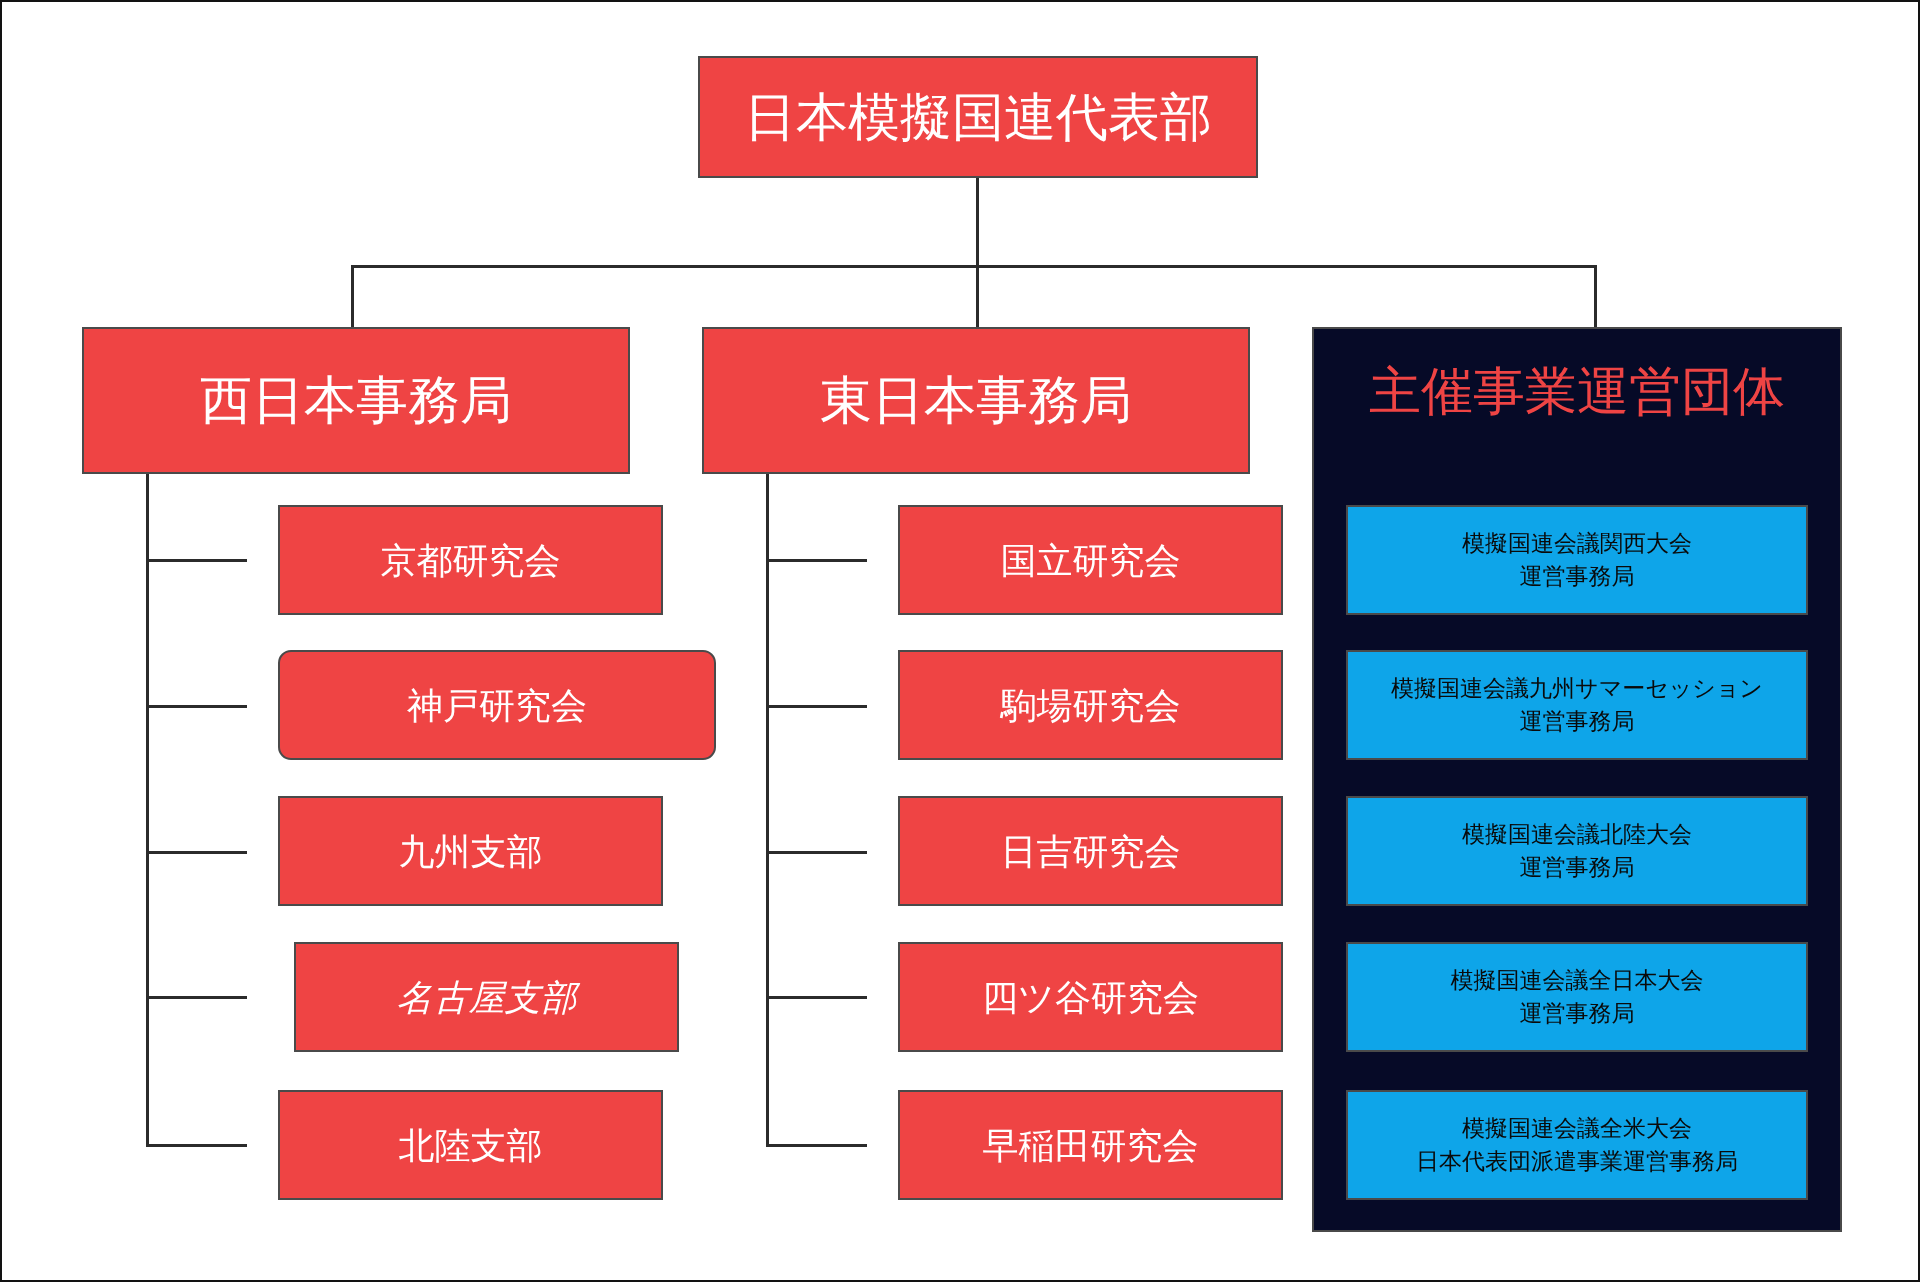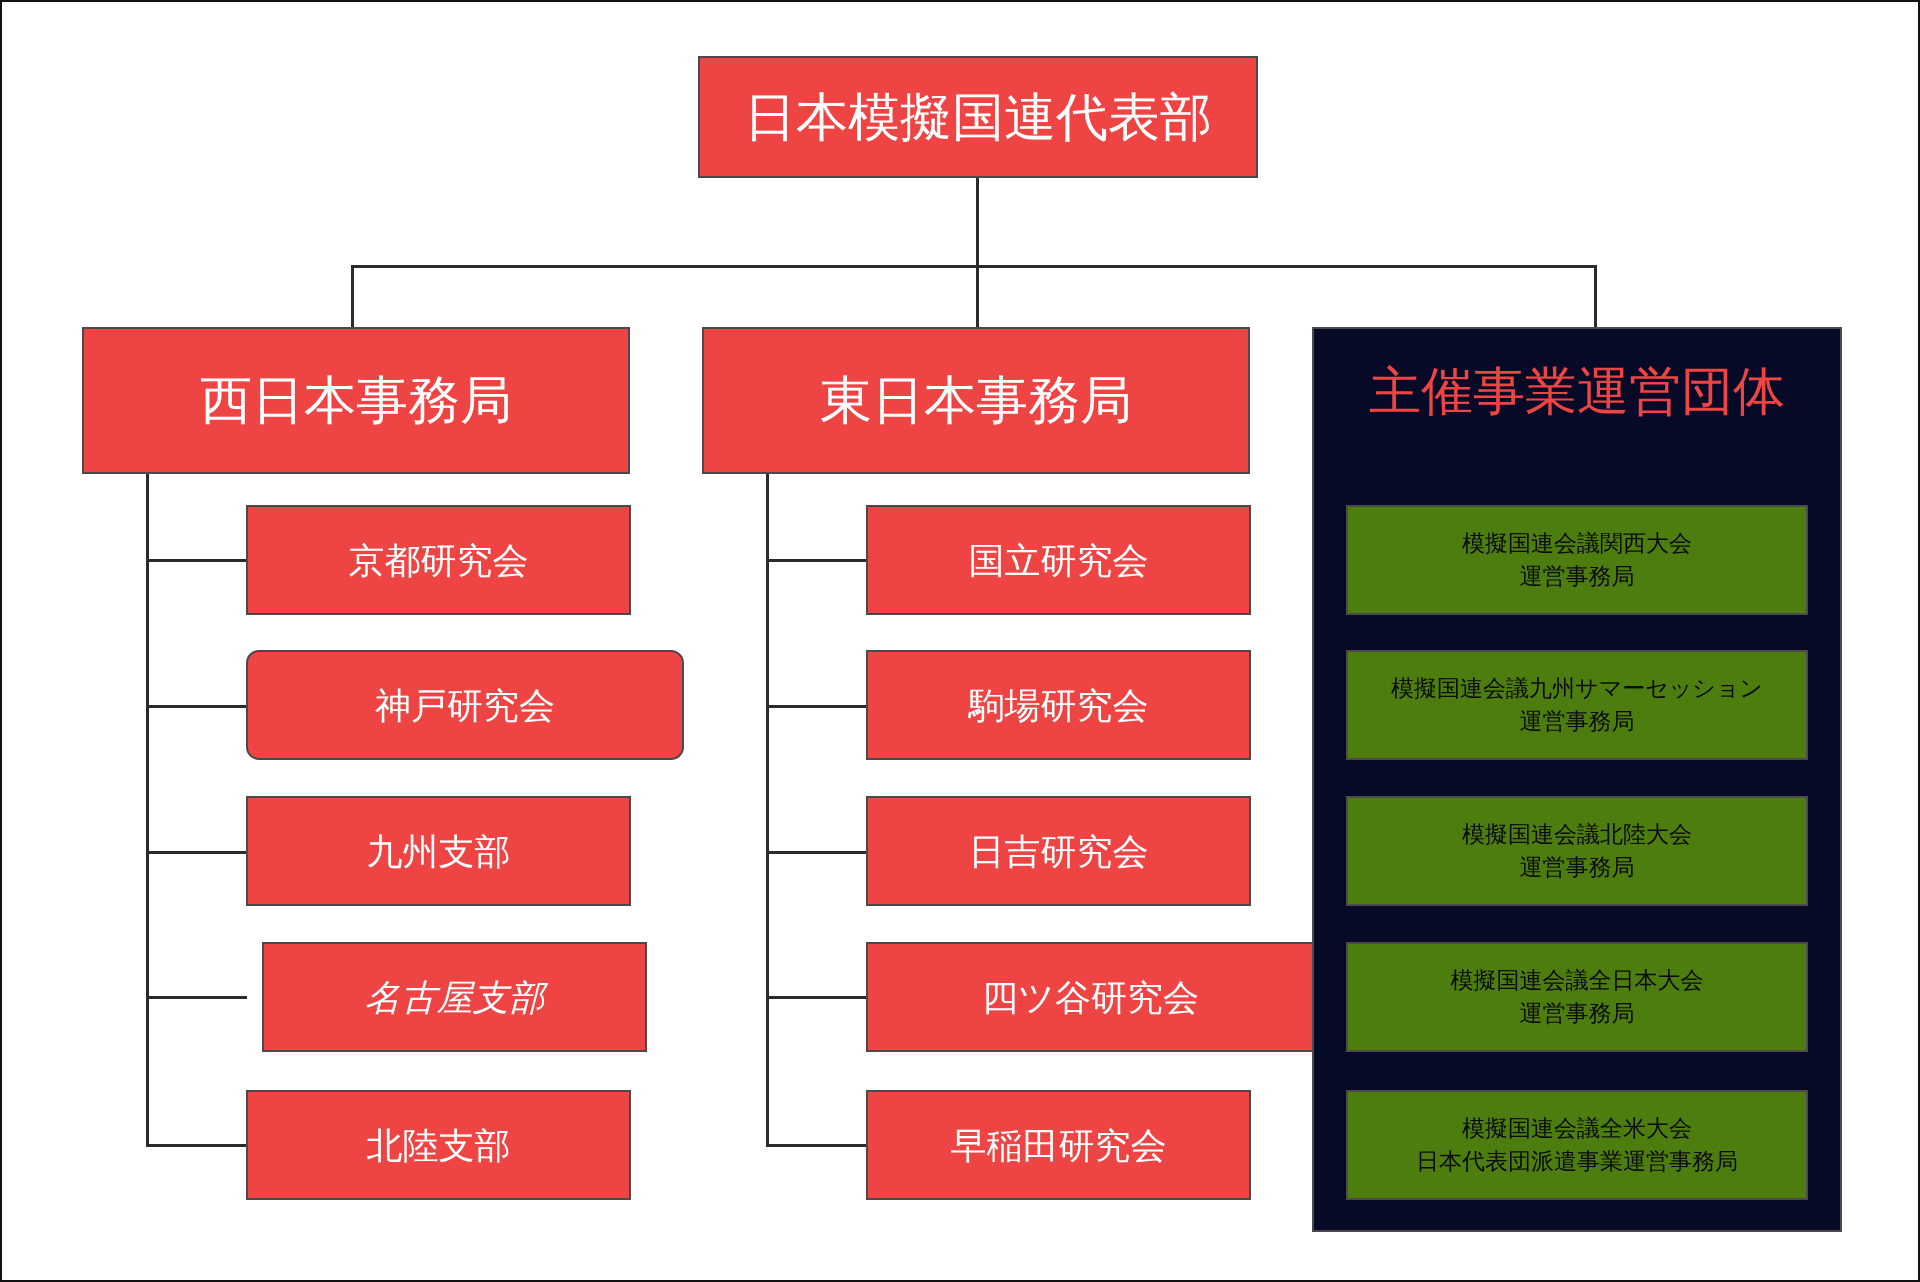--- a/index.html
+++ b/index.html
@@ -30,42 +30,42 @@
     display: flex;
     align-items: center;
     justify-content: center;
     text-align: center;
     line-height: 1.25;
     white-space: nowrap;
   }
 
   .root-box       { font-size: 52px; }
   .division-box   { font-size: 52px; }
-  .leaf-box       { font-size: 36px; }
+  .leaf-box       { font-size: 36px; margin-left: 32px; }
 
   
   .panel {
     position: absolute;
     box-sizing: border-box;
     background: #060A27;
     border: 2px solid #4a4a4a;
   }
   .panel-title {
     position: absolute;
     left: 0;
     right: 4px;
     color: #ef4444;
     font-size: 52px;
     text-align: center;
     white-space: nowrap;
   }
   .white-box {
     position: absolute;
     box-sizing: border-box;
-    background: #4d7c0f;
+    background: #0ea5e9;
     border: 2px solid #4a4a4a;
     color: #0a0a0a;
     display: flex;
     flex-direction: column;
     align-items: center;
     justify-content: center;
     text-align: center;
     font-size: 23px;
     line-height: 1.0;
   }
@@ -138,21 +138,21 @@
 
   <div class="nodebox leaf-box" style="left:864px; top:503px; width:385px; height:110px;align-items:center;">
     <span>国立研究会</span>
   </div>
   <div class="nodebox leaf-box" style="left:864px; top:648px; width:385px; height:110px;">
     <span>駒場研究会</span>
   </div>
   <div class="nodebox leaf-box" style="left:864px; top:794px; width:385px; height:110px;">
     <span>日吉研究会</span>
   </div>
-  <div class="nodebox leaf-box" style="left:864px; top:940px; width:449px; height:110px;">
+  <div class="nodebox leaf-box" style="left:864px; top:940px; width:385px; height:110px;">
     <span>四ツ谷研究会</span>
   </div>
   <div class="nodebox leaf-box" style="left:864px; top:1088px; width:385px; height:110px;">
     <span>早稲田研究会</span>
   </div>
 
   <div class="panel" style="left:1310px; top:325px; width:530px; height:905px;">
   </div>
   <div class="panel-title" style="left:1310px; top:355px; width:530px;">
     <span>主催事業運営団体</span>

